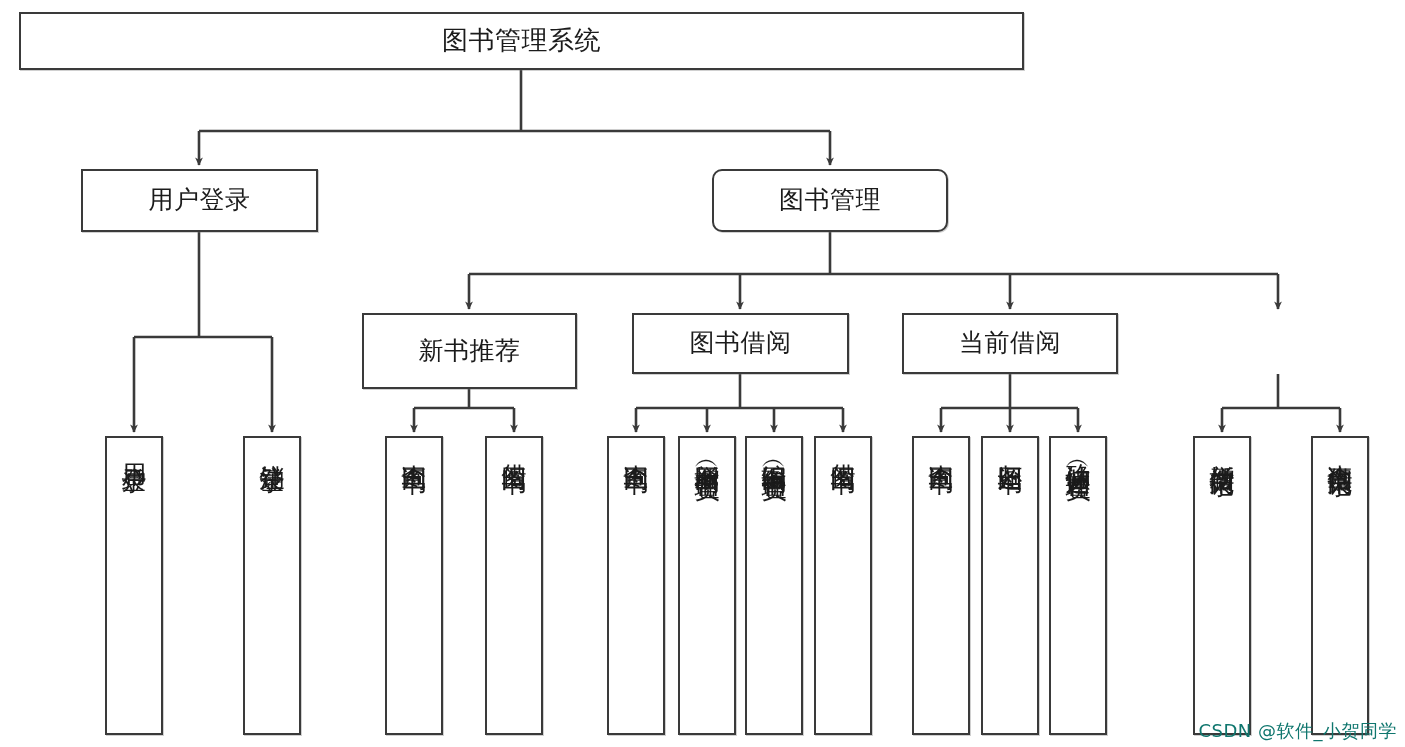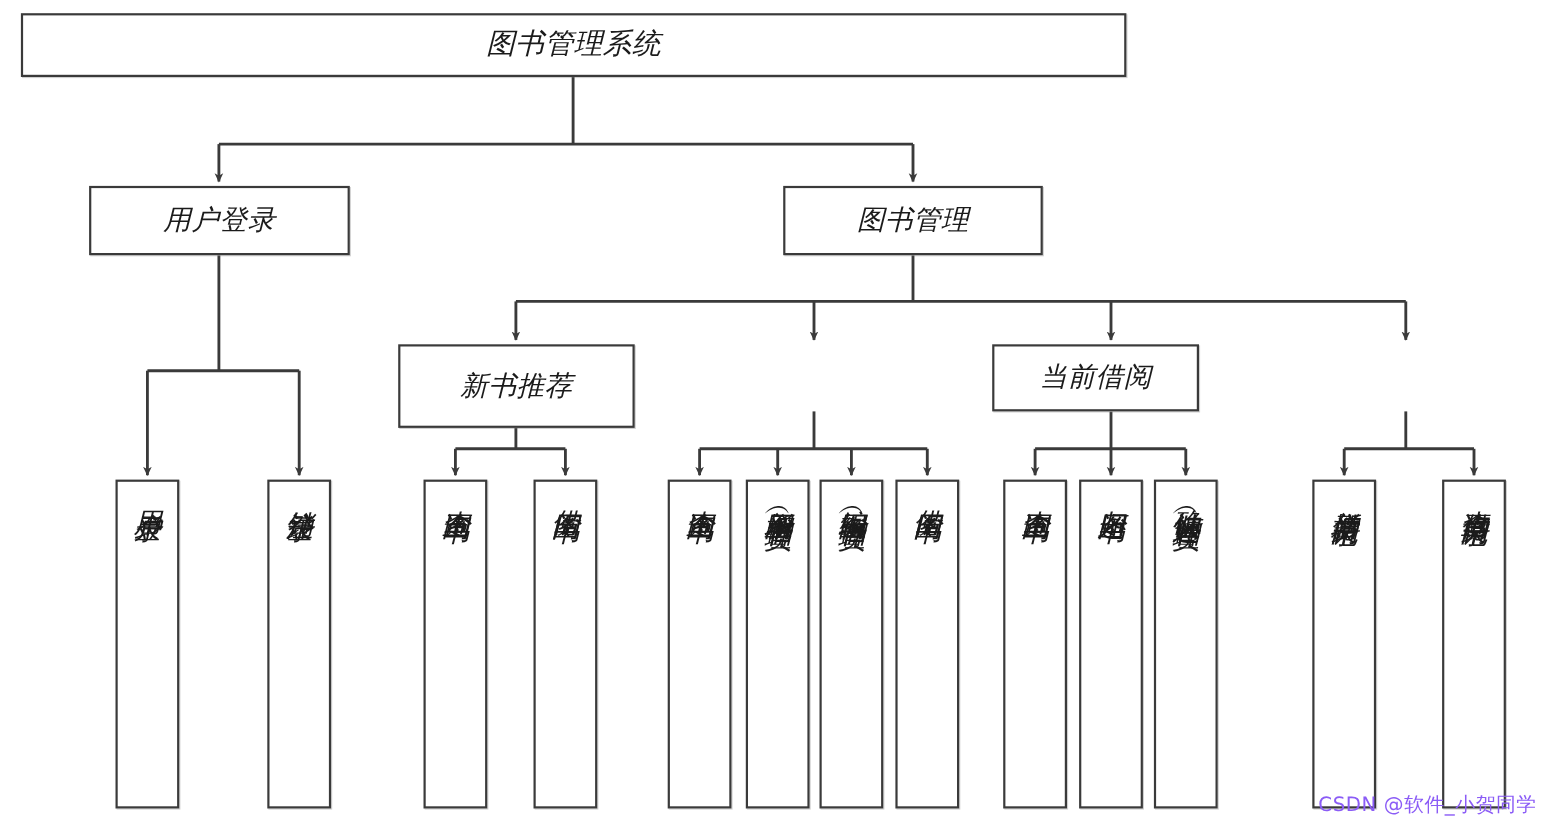--- a/index.html
+++ b/index.html
@@ -29,21 +29,20 @@
   .node {
     position: absolute;
     box-sizing: border-box;
     border: 2.5px solid #3a3a3a;
     background: #ffffff;
     display: flex;
     align-items: center;
     justify-content: center;
     color: #1b1b1b;
     box-shadow: 1px 1px 0 rgba(120,120,120,0.35);
-    font-style: italic;
   }
   .node .label {
     display: block;
     text-align: center;
     line-height: 1.06;
     letter-spacing: 0.5px;
   }
   
   .node.h .label {
     writing-mode: horizontal-tb;
@@ -62,21 +61,21 @@
     font-size: 25px;
     line-height: 1.0;
     letter-spacing: 2px;
     white-space: nowrap;
   }
   .watermark {
     position: absolute;
     right: 8px;
     bottom: 4px;
     font-size: 18px;
-    color: #8b5cf6;
+    color: #0f766e;
     letter-spacing: 0.5px;
     white-space: nowrap;
     user-select: none;
   }
 </style>
 </head>
 <body>
 
 <div id="diagram-root">
 
@@ -130,28 +129,31 @@
     </g>
   </svg>
 
   <div class="node h root" style="left:19px; top:12px; width:1005px; height:58px;">
     <span class="label">图书管理系统</span>
   </div>
 
   <div class="node h" style="left:81px; top:169px; width:237px; height:63px;">
     <span class="label">用户登录</span>
   </div>
-  <div class="node h" style="left:712px; top:169px; width:236px; height:63px;">
+  <div class="node h" style="left:712px; top:169px; width:236px; height:63px;border-radius:10px;">
     <span class="label">图书管理</span>
   </div>
 
   <div class="node h" style="left:362px; top:313px; width:215px; height:76px;">
     <span class="label">新书推荐</span>
   </div>
-  <div class="node h" style="left:902px; top:313px; width:188px; height:61px;">
+  <div class="node h" style="left:632px; top:313px; width:217px; height:61px;">
+    <span class="label">图书借阅</span>
+  </div>
+  <div class="node h" style="left:902px; top:313px; width:216px; height:61px;">
     <span class="label">当前借阅</span>
   </div>
 
   <div class="node v" style="left:105px; top:436px; width:58px; height:299px;">
     <span class="label">用户登录</span>
   </div>
   <div class="node v" style="left:243px; top:436px; width:58px; height:299px;">
     <span class="label">注销登录</span>
   </div>
 

